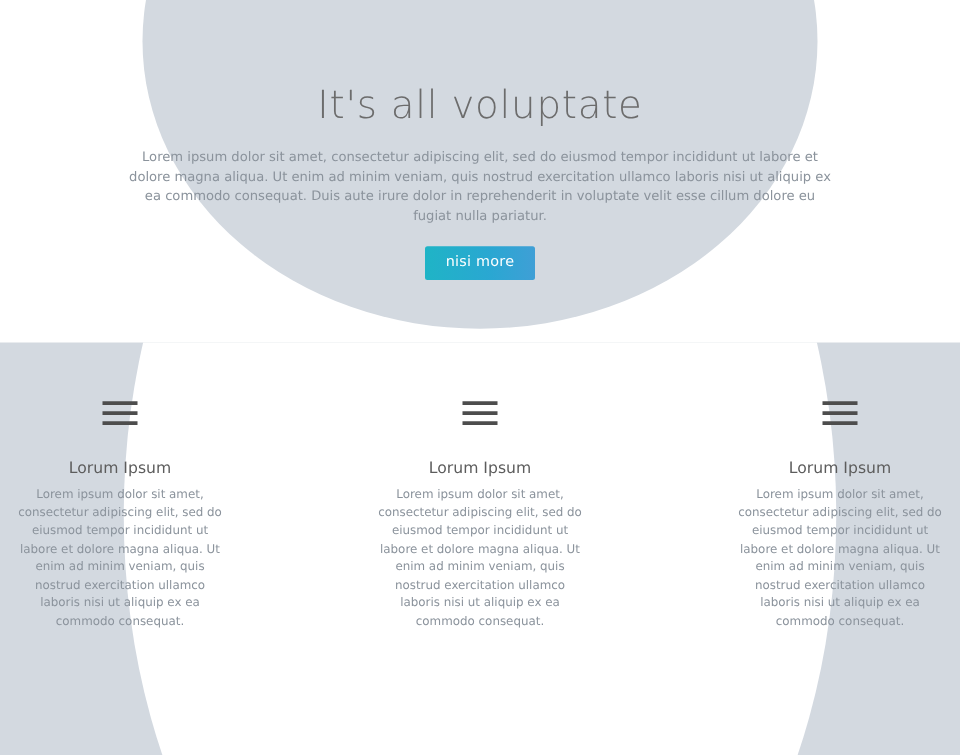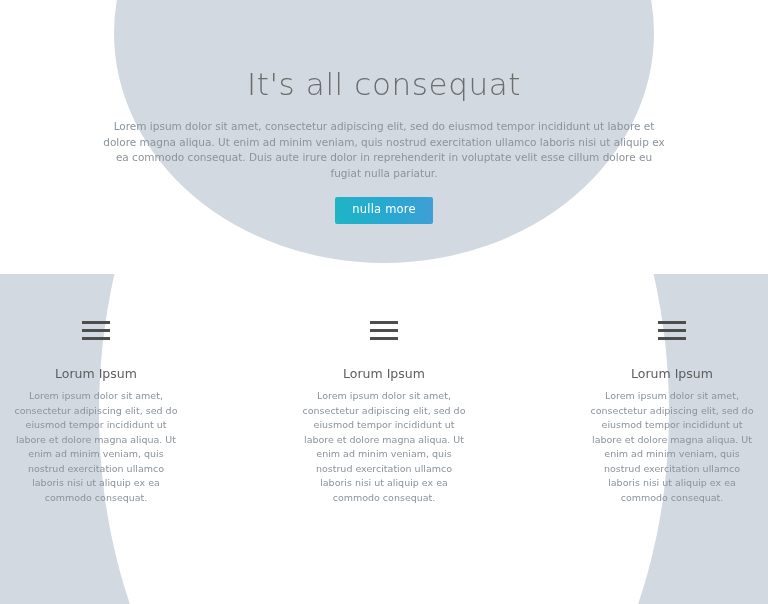--- a/index.html
+++ b/index.html
@@ -152,26 +152,26 @@
 </style>
 </head>
 <body>
 
 <div class="page">
 
   <section class="hero">
     <div class="hero-circle"></div>
 
     <div class="hero-content">
-      <h1 class="hero-title">It's all consequat</h1>
+      <h1 class="hero-title">It's all voluptate</h1>
 
       <p class="hero-paragraph">Lorem ipsum dolor sit amet, consectetur adipiscing elit, sed do eiusmod tempor incididunt ut labore et dolore magna aliqua. Ut enim ad minim veniam, quis nostrud exercitation ullamco laboris nisi ut aliquip ex ea commodo consequat. Duis aute irure dolor in reprehenderit in voluptate velit esse cillum dolore eu fugiat nulla pariatur.</p>
 
       <div class="hero-btn-wrap">
-        <button class="hero-btn">nulla more</button>
+        <button class="hero-btn">nisi more</button>
       </div>
     </div>
   </section>
 
   <section class="features">
     <div class="features-circle"></div>
 
     <div class="features-row">
 
       <div class="feature-col">

